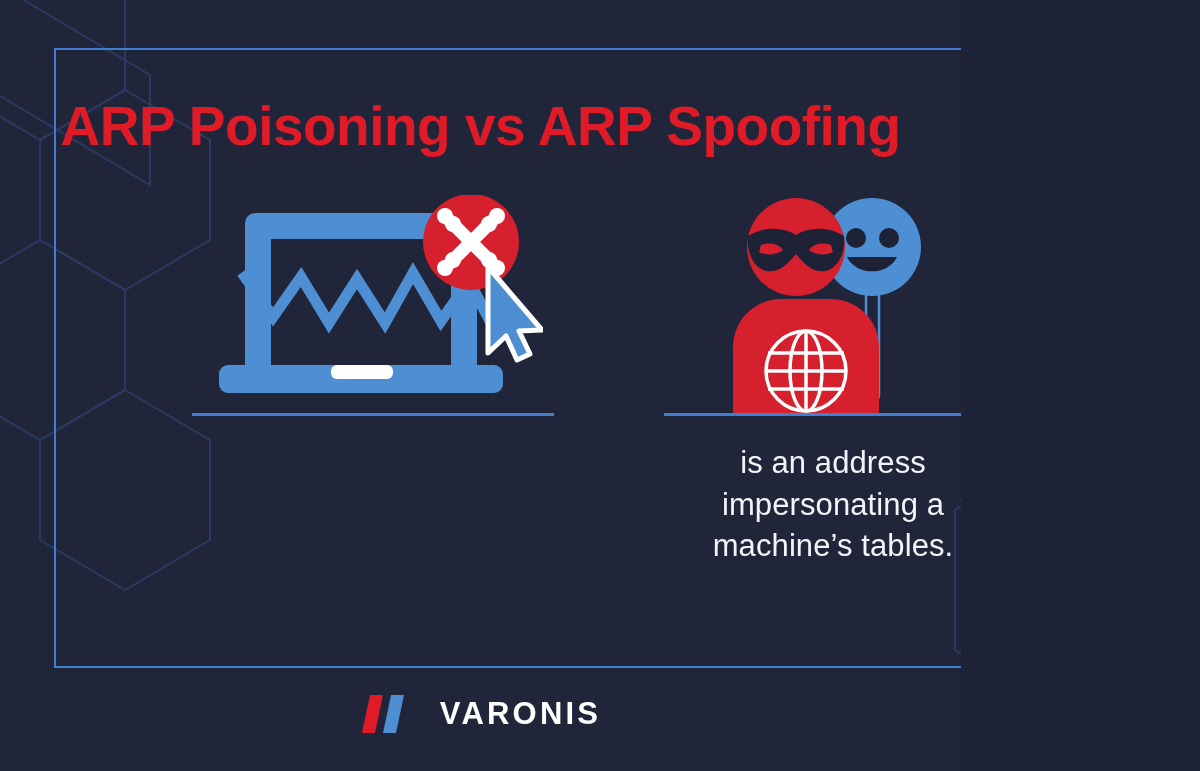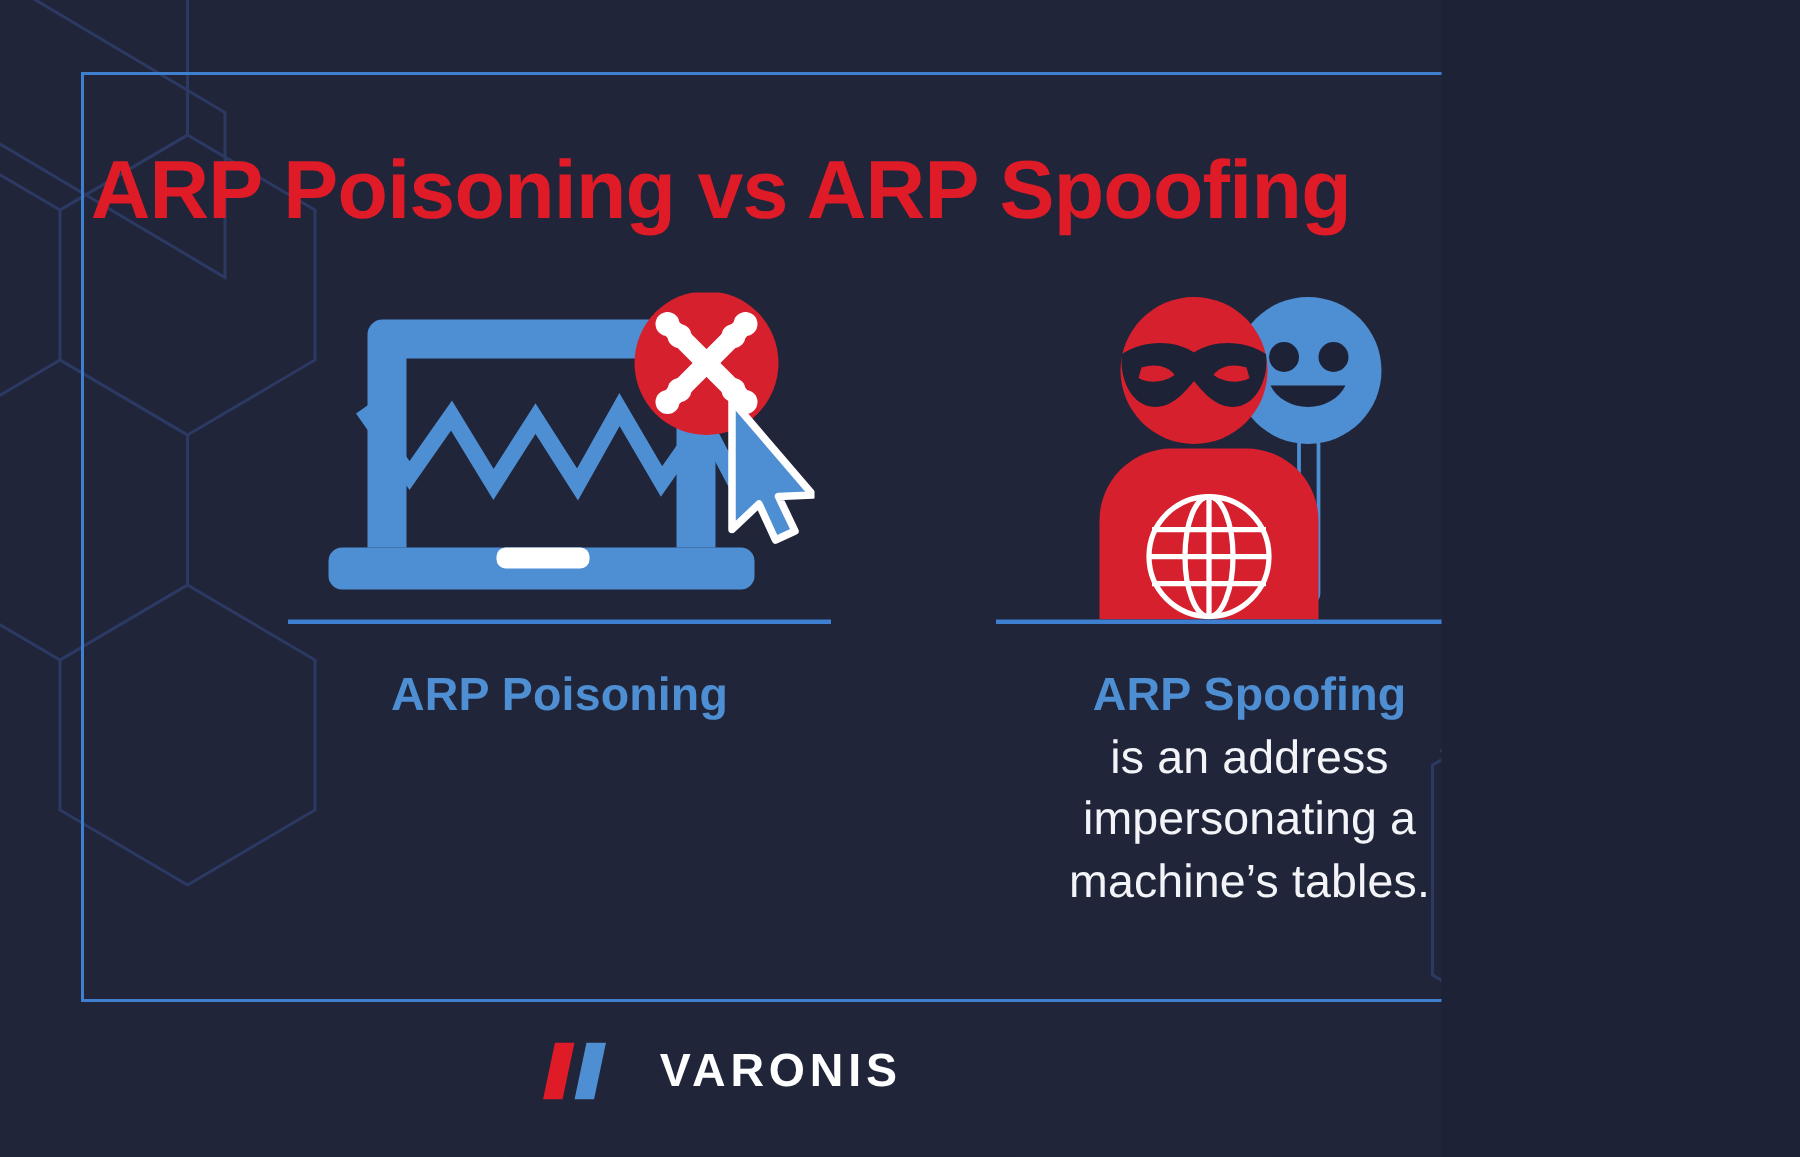--- a/index.html
+++ b/index.html
@@ -199,21 +199,20 @@
 
           <g>
             <path d="M285 72 L285 158 L303 141 L314 165 L327 159 L316 136 L339 135 Z" fill="#4e8fd4" stroke="#ffffff" stroke-width="5" stroke-linejoin="round"></path>
           </g>
         </svg>
       </div>
 
       <div class="divider divider-left"></div>
 
       <div class="caption">
-        <span class="term">ARP Poisoning</span>
       </div>
     </div>
 
     <div class="panel panel-right">
 
       <div class="art">
         <svg width="340" height="218" viewBox="0 0 340 218" xmlns="http://www.w3.org/2000/svg">
 
           <g>
             <rect x="203" y="95" width="13" height="112" rx="6.5" fill="#202539" stroke="#4e8fd4" stroke-width="2.5"></rect>
@@ -243,21 +242,20 @@
             <line x1="105" y1="158" x2="181" y2="158"></line>
             <line x1="103" y1="176" x2="183" y2="176"></line>
             <line x1="105" y1="194" x2="181" y2="194"></line>
           </g>
         </svg>
       </div>
 
       <div class="divider divider-right"></div>
 
       <div class="caption">
-        <span class="term">ARP Spoofing</span>
         <span class="body">is an address</span>
         <span class="body">impersonating a</span>
         <span class="body">machine’s tables.</span>
       </div>
     </div>
   </div>
 
   <div class="logo">
     <svg class="logo-mark" width="52" height="38" viewBox="0 0 52 38" xmlns="http://www.w3.org/2000/svg">
       <polygon points="10,0 23,0 15,38 2,38" fill="#e01b28"></polygon>

